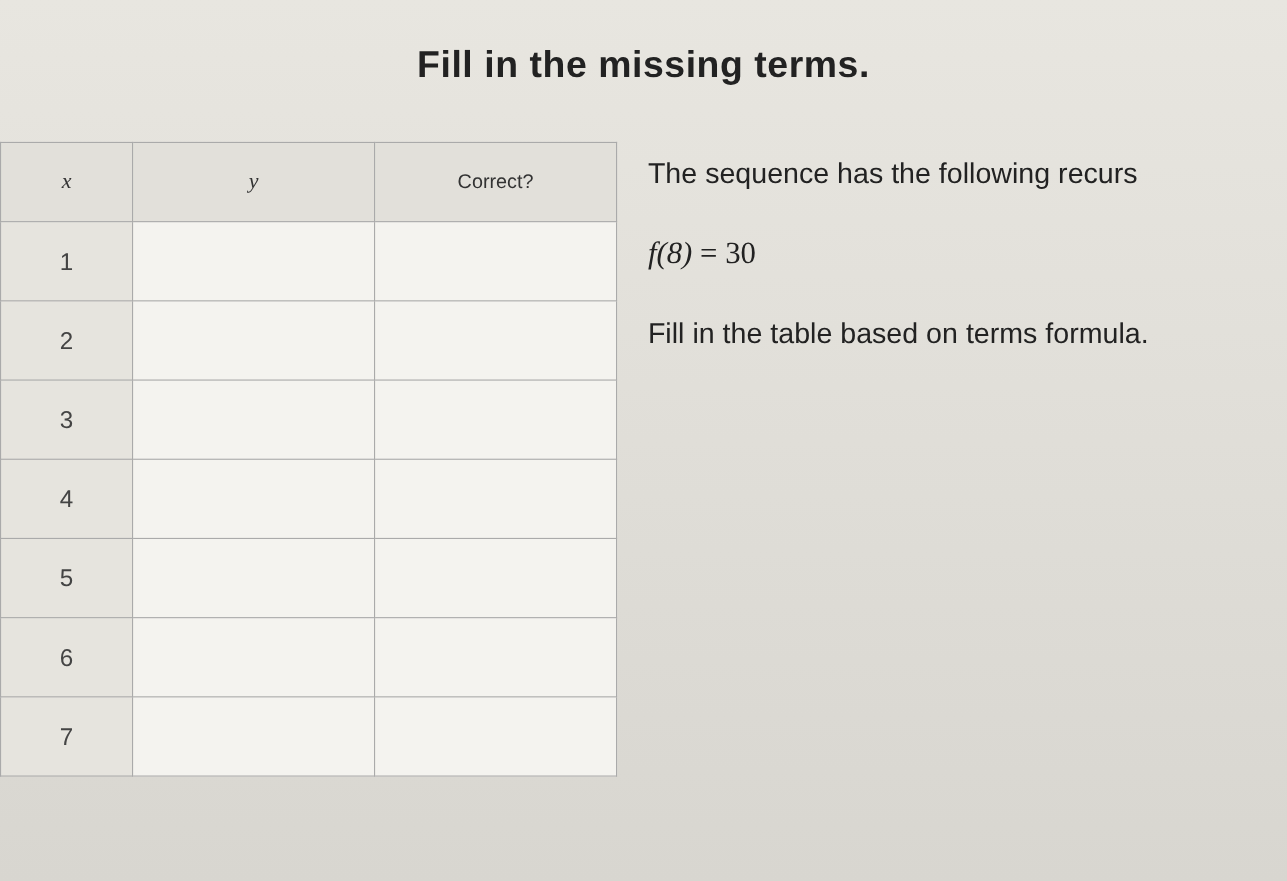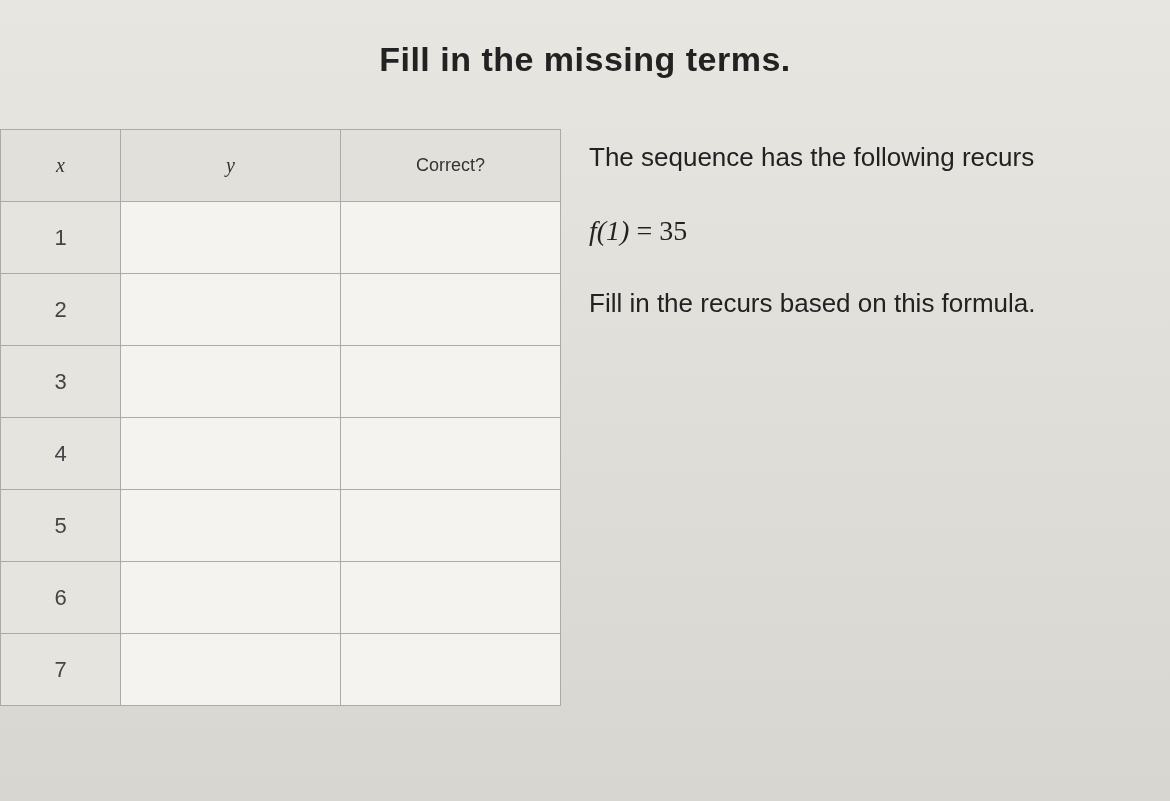--- a/index.html
+++ b/index.html
@@ -155,19 +155,19 @@
             <td class="c-cell"></td>
           </tr>
         </tbody>
       </table>
     </div>
 
     <div class="right-panel">
       <div class="intro-text">The sequence has the following recurs</div>
 
       <div class="formula">
-        <span>f(1)</span><span class="num"> = </span><span class="num">35</span>
+        <span>f(8)</span><span class="num"> = </span><span class="num">30</span>
       </div>
 
-      <div class="fill-text">Fill in the recurs based on this formula.</div>
+      <div class="fill-text">Fill in the table based on terms formula.</div>
     </div>
   </div>
 </div>
 
 </body></html>

